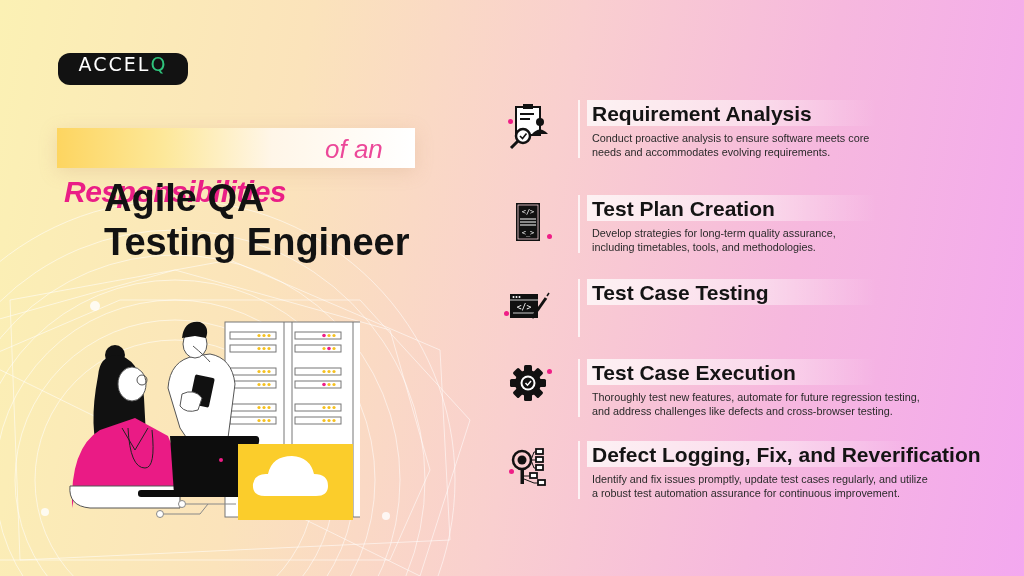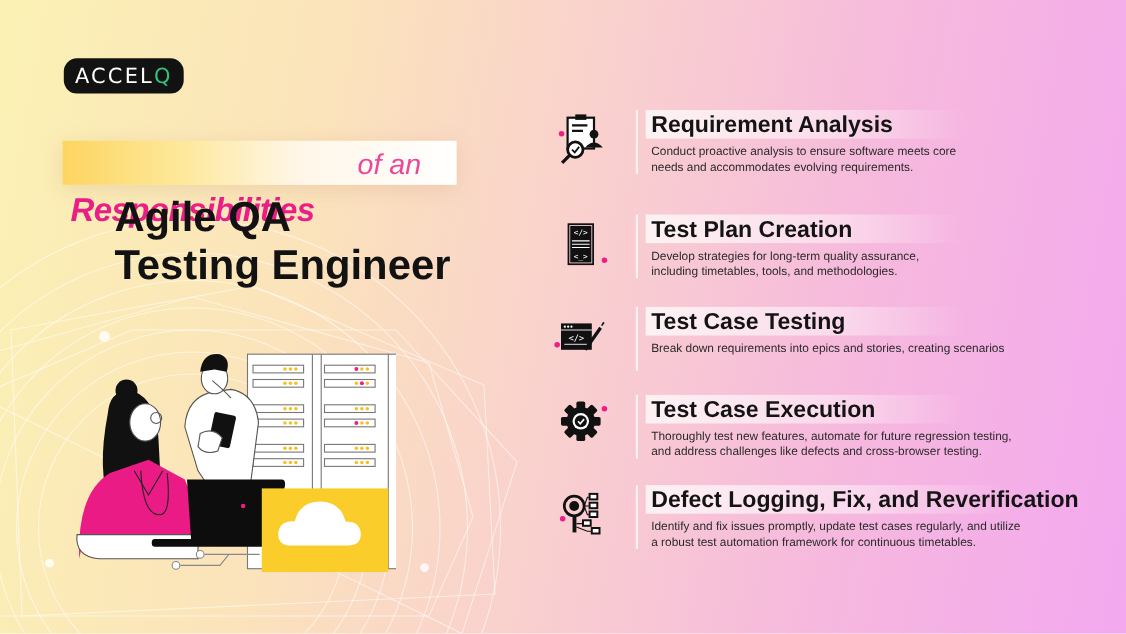--- a/index.html
+++ b/index.html
@@ -6,23 +6,23 @@
   html, body { width: 1024px; height: 576px; overflow: hidden; }
   body {
     font-family: "Liberation Sans", "DejaVu Sans", sans-serif;
     position: relative;
     background: linear-gradient(100deg, #fbf1b4 0%, #fbe3bb 28%, #f9cfcf 52%, #f6b8de 75%, #f3a8ef 100%);
   }
   .bg-lines { position: absolute; left: 0; top: 0; width: 1024px; height: 576px; pointer-events: none; }
 
   
   .logo {
-    position: absolute; left: 58px; top: 53px; width: 109px; height: 32px;
+    position: absolute; left: 58px; top: 53px; width: 130px; height: 32px;
     background: #121212; border-radius: 12px;
-    display: flex; align-items: center; justify-content: center;
+    display: flex; align-items: flex-start; justify-content: center;
     color: #fff; font-family: "DejaVu Sans", sans-serif; font-size: 19px; letter-spacing: 2px; font-weight: normal;
   }
   .logo .q { color: #2fc47c; }
 
   
   .title-strip {
     position: absolute; left: 57px; top: 128px; width: 358px; height: 40px;
     background: linear-gradient(90deg, #fdd560 0%, #fde89a 30%, #fff6e8 60%, #ffffff 100%);
     box-shadow: 0 4px 18px rgba(200,150,120,0.25);
   }
@@ -242,21 +242,20 @@
     <text x="24" y="34" font-size="8" fill="#fff" text-anchor="middle" font-family="DejaVu Sans Mono, monospace">&lt;/&gt;</text>
     <line x1="13" y1="37" x2="34" y2="37" stroke="#fff" stroke-width="0.8"></line>
     <line x1="32" y1="42" x2="46" y2="22" stroke="#111" stroke-width="3"></line>
     <line x1="47" y1="20" x2="49" y2="17" stroke="#111" stroke-width="1.5"></line>
   </svg>
   <span class="pink-dot" style="left:4px;top:35px"></span>
   <div class="divider"></div>
   <div class="head-strip"></div>
   <div class="head">Test Case Testing</div>
   <div class="desc">
-    <div>Break down requirements into epics and stories, creating scenarios</div>
   </div>
 </div>
 
 <div class="item" style="top:356px">
   <svg class="icon-wrap" viewBox="0 0 60 60">
     <g transform="translate(28 27)">
       <g fill="#111">
         <rect x="-4" y="-18" width="8" height="36" rx="1.5"></rect>
         <rect x="-4" y="-18" width="8" height="36" rx="1.5" transform="rotate(45)"></rect>
         <rect x="-4" y="-18" width="8" height="36" rx="1.5" transform="rotate(90)"></rect>
@@ -295,15 +294,15 @@
     <polyline points="31,22 34,30 36,30" fill="none" stroke="#111" stroke-width="1"></polyline>
     <line x1="24" y1="38" x2="30" y2="38" stroke="#111" stroke-width="1"></line>
     <polyline points="24,41 34,45 38,45" fill="none" stroke="#111" stroke-width="1"></polyline>
   </svg>
   <span class="pink-dot" style="left:9px;top:31px"></span>
   <div class="divider"></div>
   <div class="head-strip" style="width:330px"></div>
   <div class="head">Defect Logging, Fix, and Reverification</div>
   <div class="desc">
     <div>Identify and fix issues promptly, update test cases regularly, and utilize</div>
-    <div>a robust test automation framework for continuous timetables.</div>
+    <div>a robust test automation assurance for continuous improvement.</div>
   </div>
 </div>
 
 </body></html>

